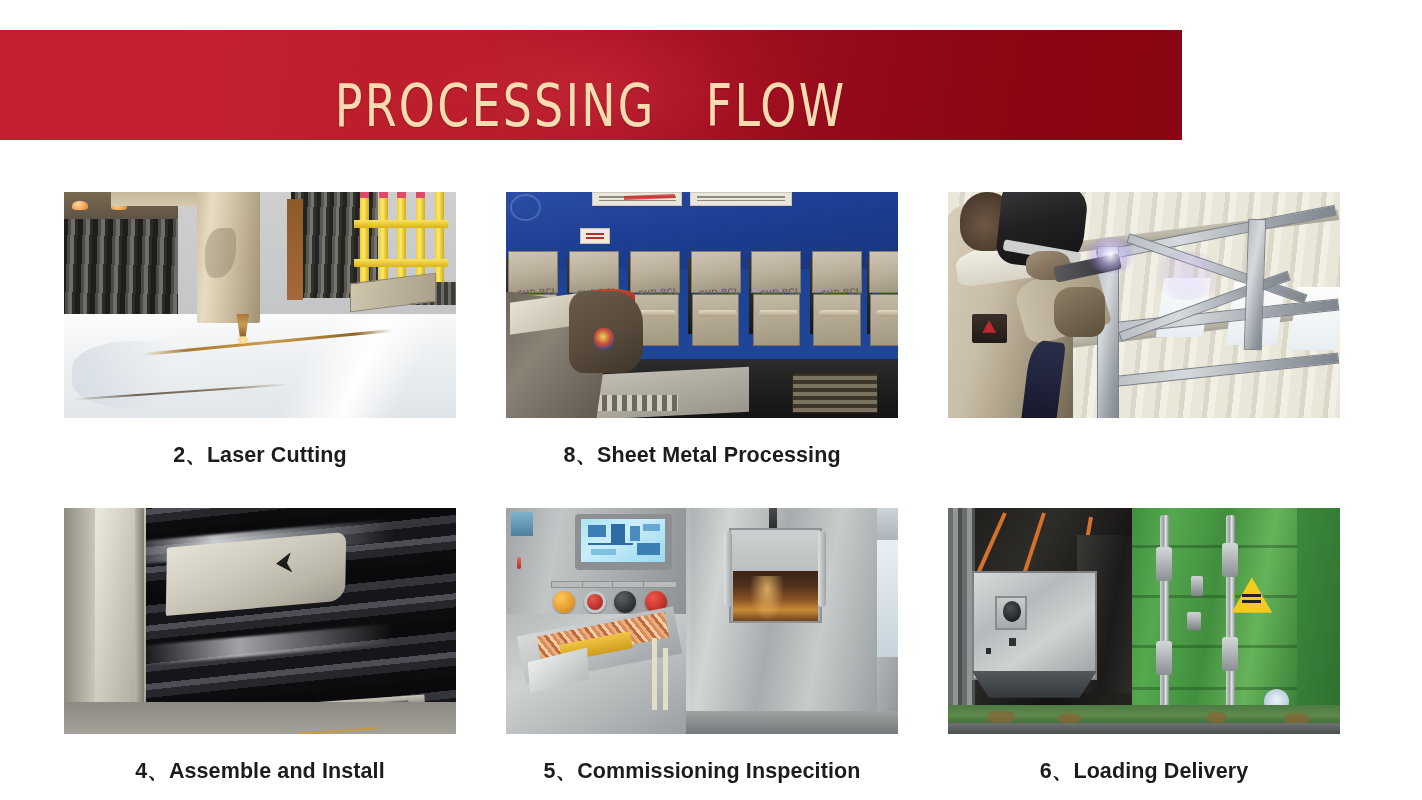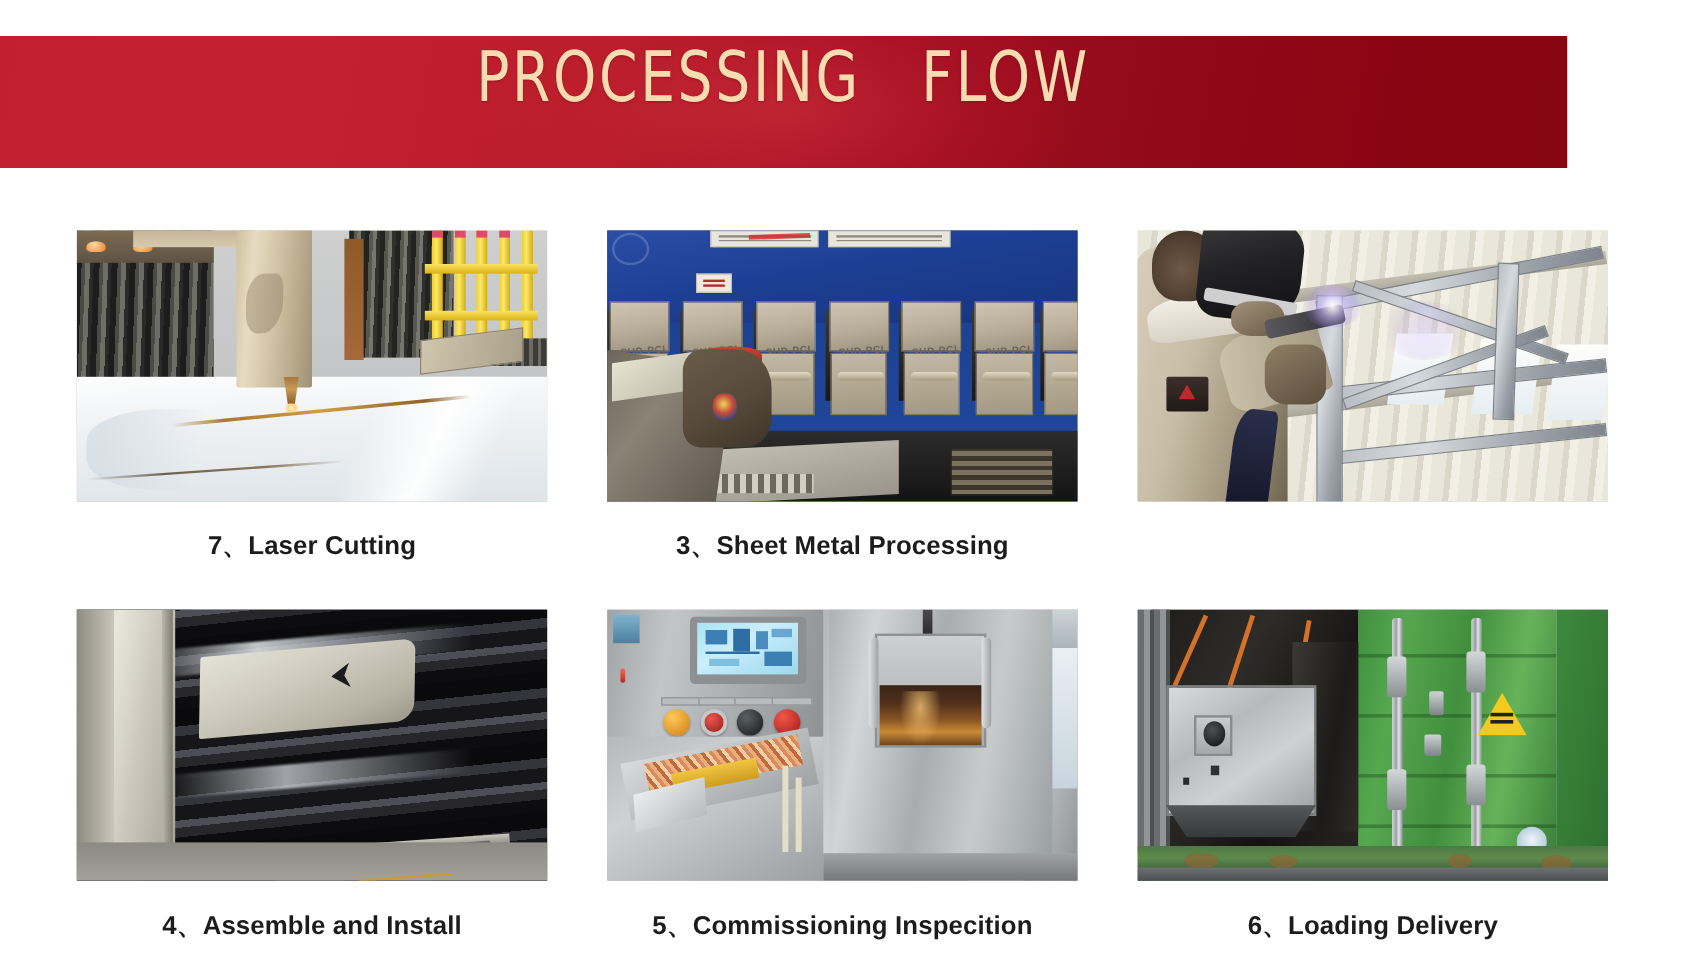--- a/index.html
+++ b/index.html
@@ -7,31 +7,31 @@
     width: 1422px; height: 800px;
     background: #ffffff;
     font-family: "Liberation Sans", "DejaVu Sans", sans-serif;
     overflow: hidden;
   }
 
   
   .banner {
     position: absolute;
     left: 0; top: 30px;
-    width: 1306px; height: 110px;
+    width: 1182px; height: 110px;
     background: linear-gradient(100deg,
         #c2202e 0%,
         #c3212f 18%,
         #bb1d2b 38%,
         #a81124 55%,
         #930a1a 72%,
         #8a0513 88%,
         #880512 100%);
     display: flex;
-    align-items: flex-start;
+    align-items: flex-end;
     justify-content: center;
     overflow: hidden;
   }
   .banner-sheen {
     position: absolute;
     left: 30%; top: -40%;
     width: 40%; height: 190%;
     background: radial-gradient(ellipse at center,
         rgba(220,60,70,0.38) 0%, rgba(200,40,55,0.12) 45%, rgba(150,10,30,0) 72%);
     pointer-events: none;
@@ -711,21 +711,21 @@
       <div class="lay sheet-gloss"></div>
       <div class="lay sheet-gloss2"></div>
       <div class="lay head-top"></div>
       <div class="lay head"></div>
       <div class="lay head-smudge"></div>
       <div class="lay nozzle"></div>
       <div class="lay cutline"></div>
       <div class="lay cutline2"></div>
       <div class="lay spark"></div>
     </div>
-    <div class="caption">7、Laser Cutting</div>
+    <div class="caption">2、Laser Cutting</div>
   </div>
 
   <div class="cell cell-2">
     <div class="photo p2">
       <div class="lay bluebody"></div>
       <div class="lay toplbl a">
           <i class="ln" style="top:30%"></i>
           <i class="ln" style="top:60%"></i>
         </div>
       <div class="lay toplbl b">
@@ -806,21 +806,21 @@
       <div class="lay darkrail"></div>
       <div class="lay stack"></div>
       <div class="lay bed"></div>
       <div class="lay bedgrid"></div>
       <div class="lay arm"></div>
       <div class="lay sheetpart"></div>
       <div class="lay glove-red"></div>
       <div class="lay glove"></div>
       <div class="lay patch"></div>
     </div>
-    <div class="caption">3、Sheet Metal Processing</div>
+    <div class="caption">8、Sheet Metal Processing</div>
   </div>
 
   <div class="cell cell-3">
     <div class="photo p3">
       <div class="lay ceiling"></div>
       <div class="lay beam b1"></div>
       <div class="lay beam b2"></div>
       <div class="lay window w1"></div>
       <div class="lay window w2"></div>
       <div class="lay window w3"></div>

